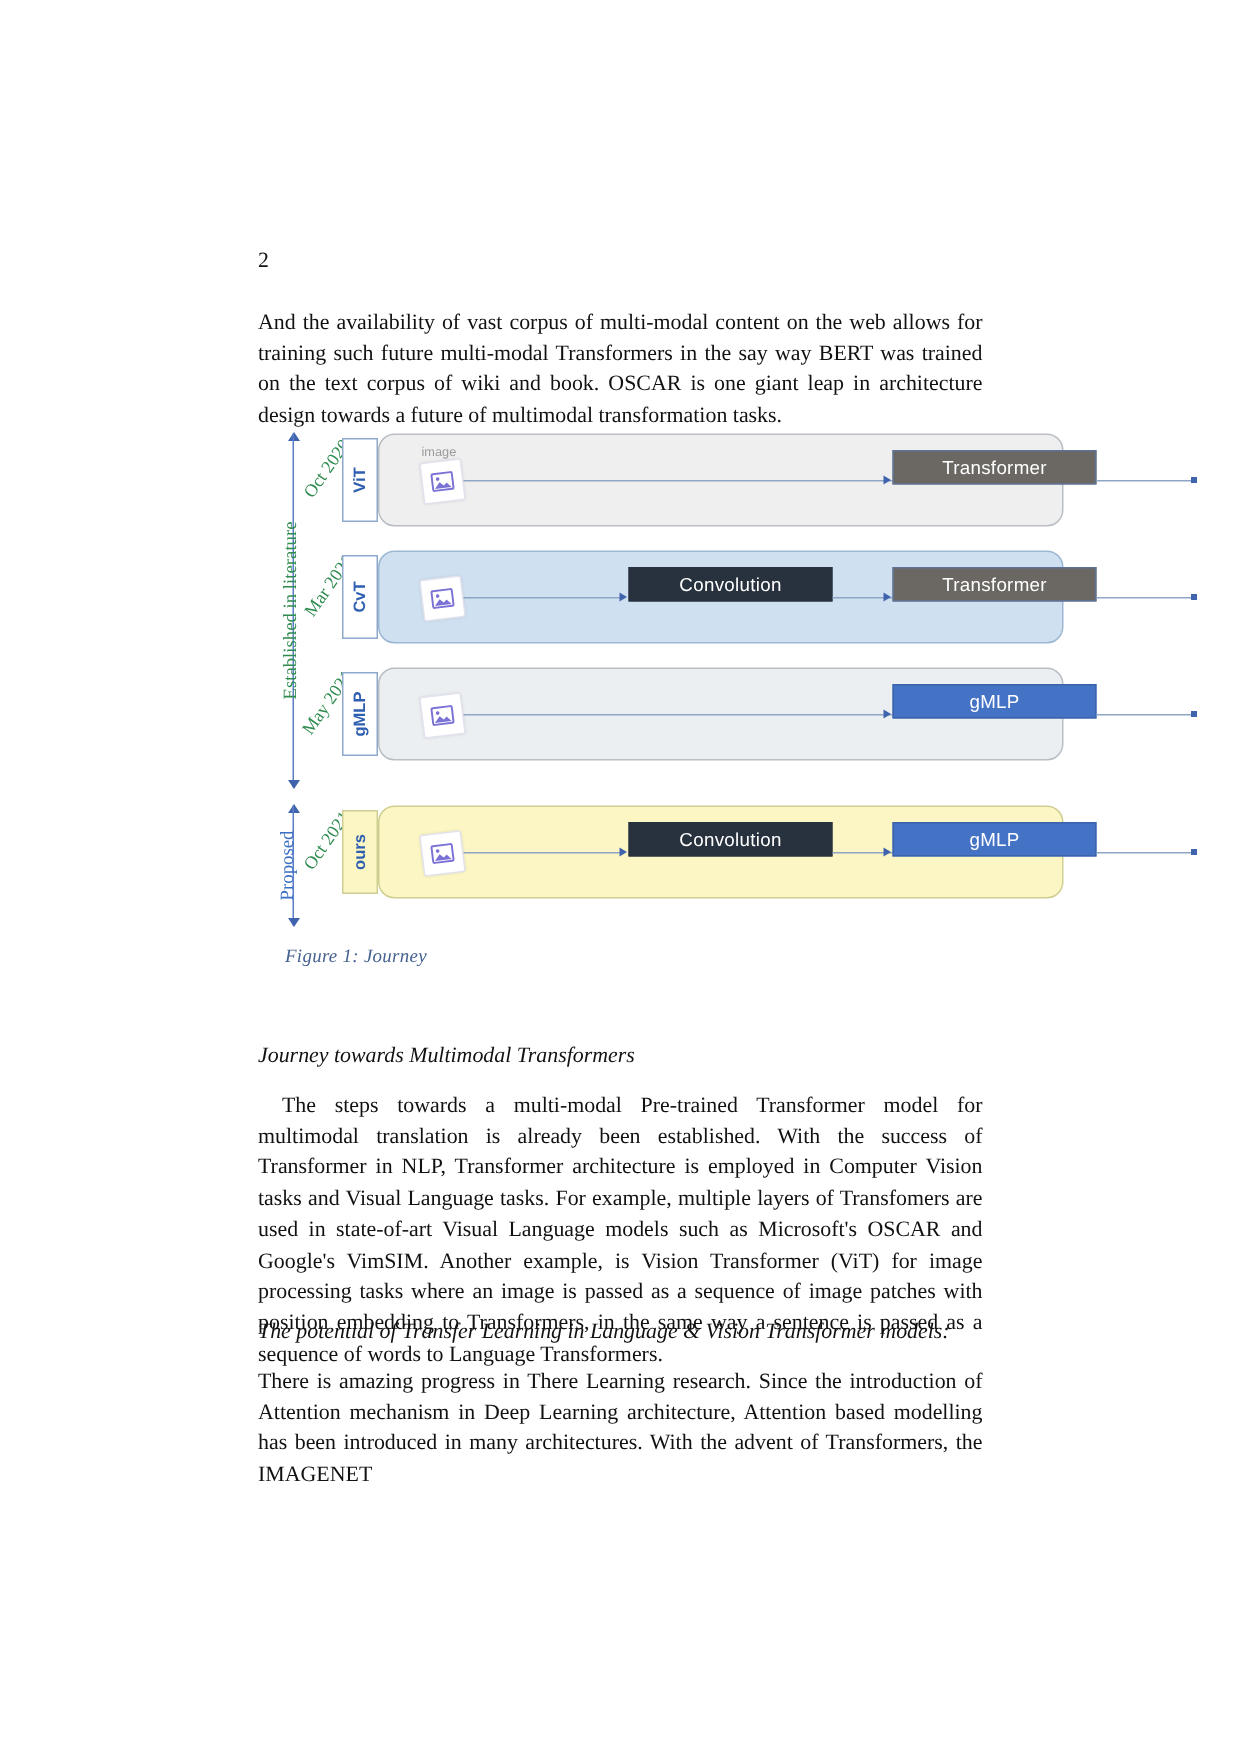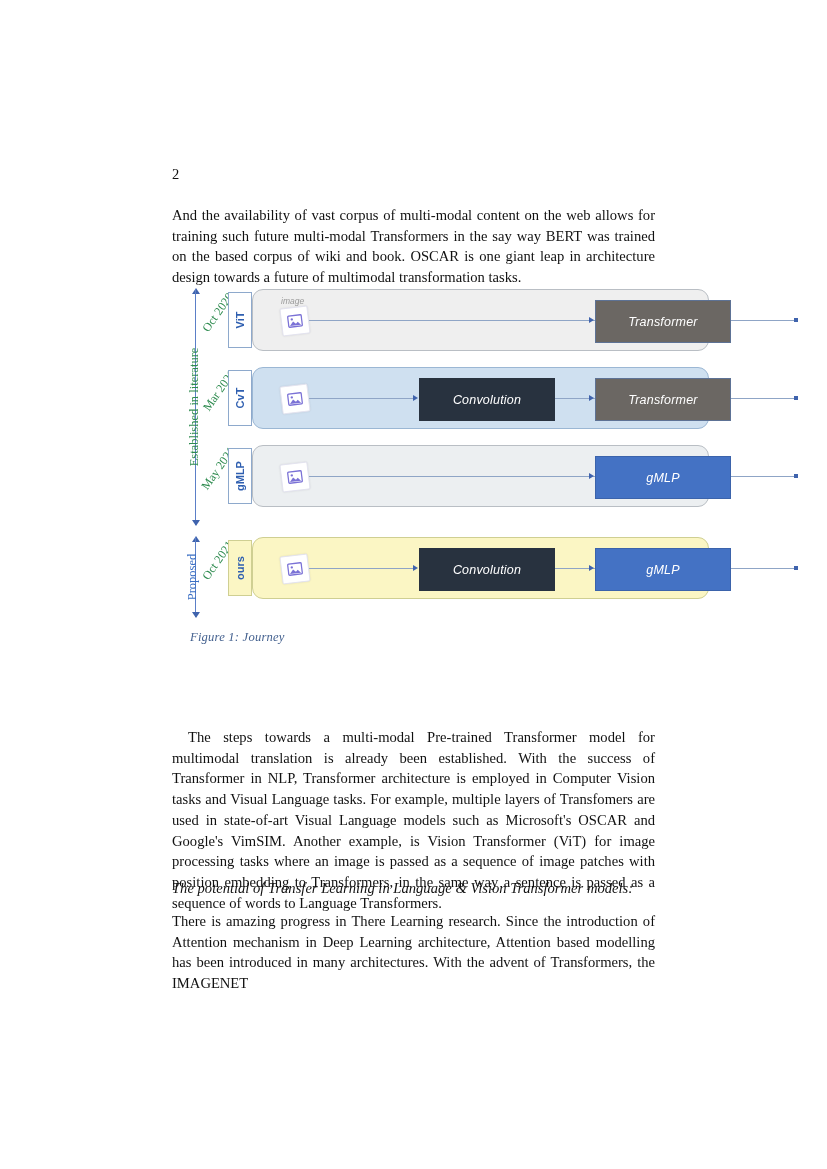--- a/index.html
+++ b/index.html
@@ -106,21 +106,20 @@
 
   
   .row{
     position:absolute;
     left:70px;
     right:0;
     height:62px;
     border-radius:11px;
     border:1px solid #b9bec4;
     box-sizing:border-box;
-    font-style:italic;
   }
   .row.r1{ top:6px;  background:#efefef; }
   .row.r2{ top:84px; background:#cfe0f0; border-color:#9bb7d4;}
   .row.r3{ top:162px;background:#eceff1; }
   .row.r4{ top:254px;background:#fbf6c4; border-color:#cfcf92;}
 
   
   .date{
     position:absolute;
     font-family:"Liberation Serif", serif;
@@ -186,21 +185,21 @@
     left:28px;
     top:6px;
     font-family:"Liberation Sans", sans-serif;
     font-size:8.5px;
     color:#9a9a9a;
   }
   
   .block{
     position:absolute;
     top:50%;
-    height:43px;
+    height:23px;
     margin-top:-20px;
     border:1px solid #7b8fb0;
     box-sizing:border-box;
     display:flex;align-items:center;justify-content:center;
     font-family:"Liberation Sans", sans-serif;
     font-size:12.5px;
     color:#ffffff;
     letter-spacing:.2px;
   }
   .block.conv{ left:166px; width:136px; background:#28323f; border-color:#28323f;}
@@ -232,21 +231,21 @@
     background:#3f63ad;
   }
 </style>
 </head>
 <body>
 
 <div class="page">
 
   <div class="col pageno">2</div>
 
-  <div class="col para p1">And the availability of vast corpus of multi-modal content on the web allows for training such future multi-modal Transformers in the say way BERT was trained on the based corpus of wiki and book. OSCAR is one giant leap in architecture design towards a future of multimodal transformation tasks.</div>
+  <div class="col para p1">And the availability of vast corpus of multi-modal content on the web allows for training such future multi-modal Transformers in the say way BERT was trained on the text corpus of wiki and book. OSCAR is one giant leap in architecture design towards a future of multimodal transformation tasks.</div>
 
   <div class="figure">
 
     <div class="bracket lit">
       <div class="cap top"></div>
       <div class="bline"></div>
       <div class="cap bot"></div>
       <div class="blabel">Established in literature</div>
     </div>
 
@@ -347,17 +346,18 @@
         <div class="block gmlp">gMLP</div>
         <div class="conn" style="left:478px;width:63px;"></div>
         <div class="dot" style="left:541px;"></div>
       </div>
     </div>
 
   </div>
 
   <div class="fig-caption">Figure 1: Journey</div>
 
+  <div class="col subhead sh1">Journey towards Multimodal Transformers</div>
   <div class="col para body2 hangpara">The steps towards a multi-modal Pre-trained Transformer model for multimodal translation is already been established. With the success of Transformer in NLP, Transformer architecture is employed in Computer Vision tasks and Visual Language tasks. For example, multiple layers of Transfomers are used in state-of-art Visual Language models such as Microsoft's OSCAR and Google's VimSIM.   Another example, is Vision Transformer (ViT) for image processing tasks where an image is passed as a sequence of image patches with position embedding to Transformers, in the same way a sentence is passed as a sequence of words to Language Transformers.</div>
   <div class="col subhead sh2">The potential of Transfer Learning in Language &amp; Vision Transformer models:</div>
   <div class="col para body3">There is amazing progress in There Learning research. Since the introduction of Attention mechanism in Deep Learning architecture, Attention based modelling has been introduced in many architectures. With the advent of Transformers, the IMAGENET</div>
 
 </div>
 
 </body></html>

